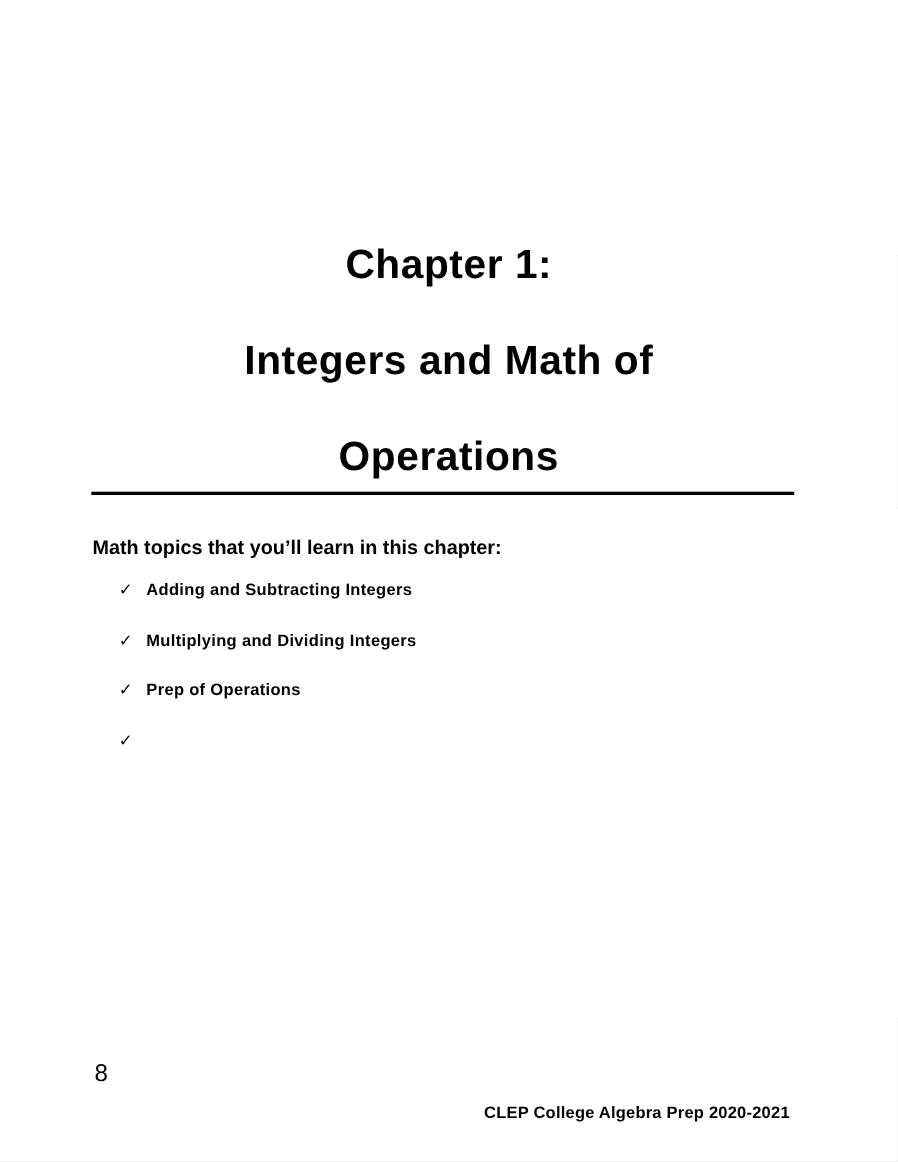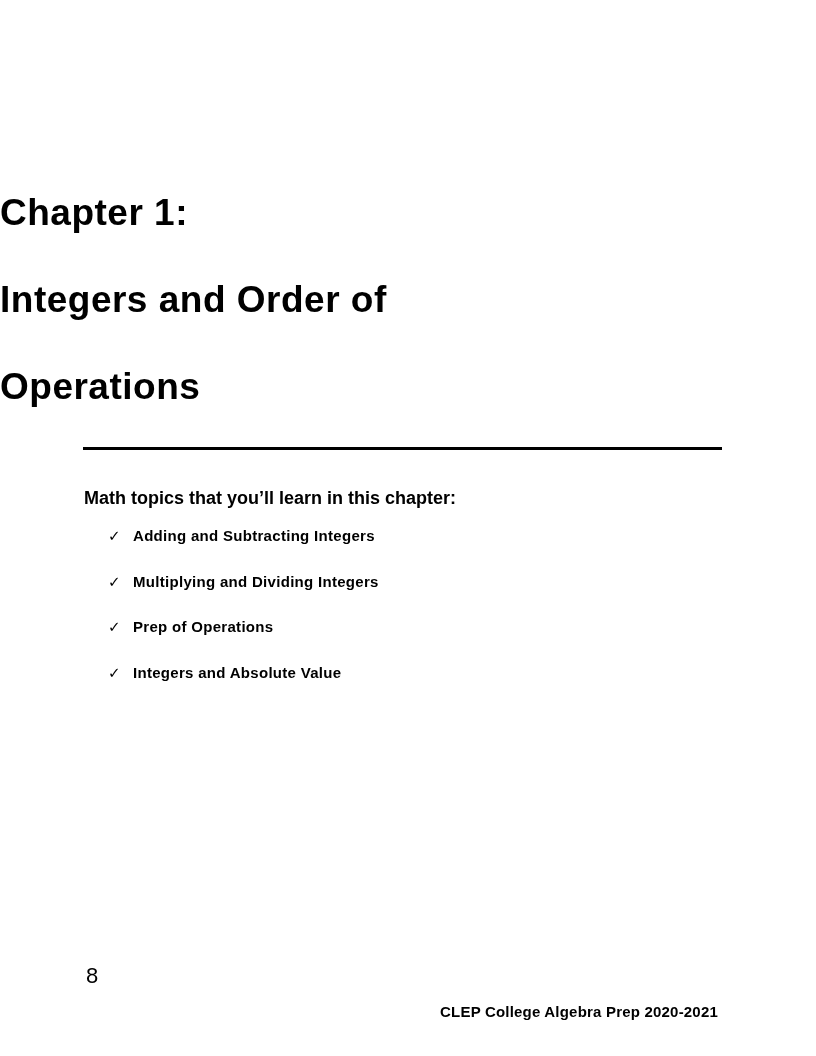--- a/index.html
+++ b/index.html
@@ -11,25 +11,26 @@
     margin: 0 auto;
     background: #ffffff;
     color: #000000;
     font-family: "Liberation Sans", "DejaVu Sans", sans-serif;
     overflow: hidden;
   }
   .title-line {
     position: absolute;
     left: 0;
     width: 100%;
-    text-align: left;
+    text-align: center;
     font-size: 37px;
     font-weight: bold;
     letter-spacing: 0.5px;
     white-space: nowrap;
+    margin-top: 28px;
   }
   .title-line-1 { top: 192px; }
   .title-line-2 { top: 279px; }
   .title-line-3 { top: 366px; }
   .divider {
     position: absolute;
     top: 447px;
     left: 83px;
     width: 639px;
     height: 3px;
@@ -82,21 +83,21 @@
     white-space: nowrap;
     margin-top: 31px;
   }
 </style>
 </head>
 <body>
 
 <div class="page">
 
   <div class="title-line title-line-1">Chapter 1:</div>
-  <div class="title-line title-line-2">Integers and Order of</div>
+  <div class="title-line title-line-2">Integers and Math of</div>
   <div class="title-line title-line-3">Operations</div>
 
   <div class="divider"></div>
 
   <div class="section-heading">Math topics that you’ll learn in this chapter:</div>
 
   <ul class="topics-list">
     <li class="topic-item">
       <span class="check-icon">✓</span>
       <span>Adding and Subtracting Integers</span>
@@ -104,21 +105,20 @@
     <li class="topic-item">
       <span class="check-icon">✓</span>
       <span>Multiplying and Dividing Integers</span>
     </li>
     <li class="topic-item">
       <span class="check-icon">✓</span>
       <span>Prep of Operations</span>
     </li>
     <li class="topic-item">
       <span class="check-icon">✓</span>
-      <span>Integers and Absolute Value</span>
     </li>
   </ul>
 
   <div class="footer-page-number">8</div>
 
   <div class="footer-book-title">CLEP College Algebra Prep 2020-2021</div>
 
 </div>
 
 </body></html>

